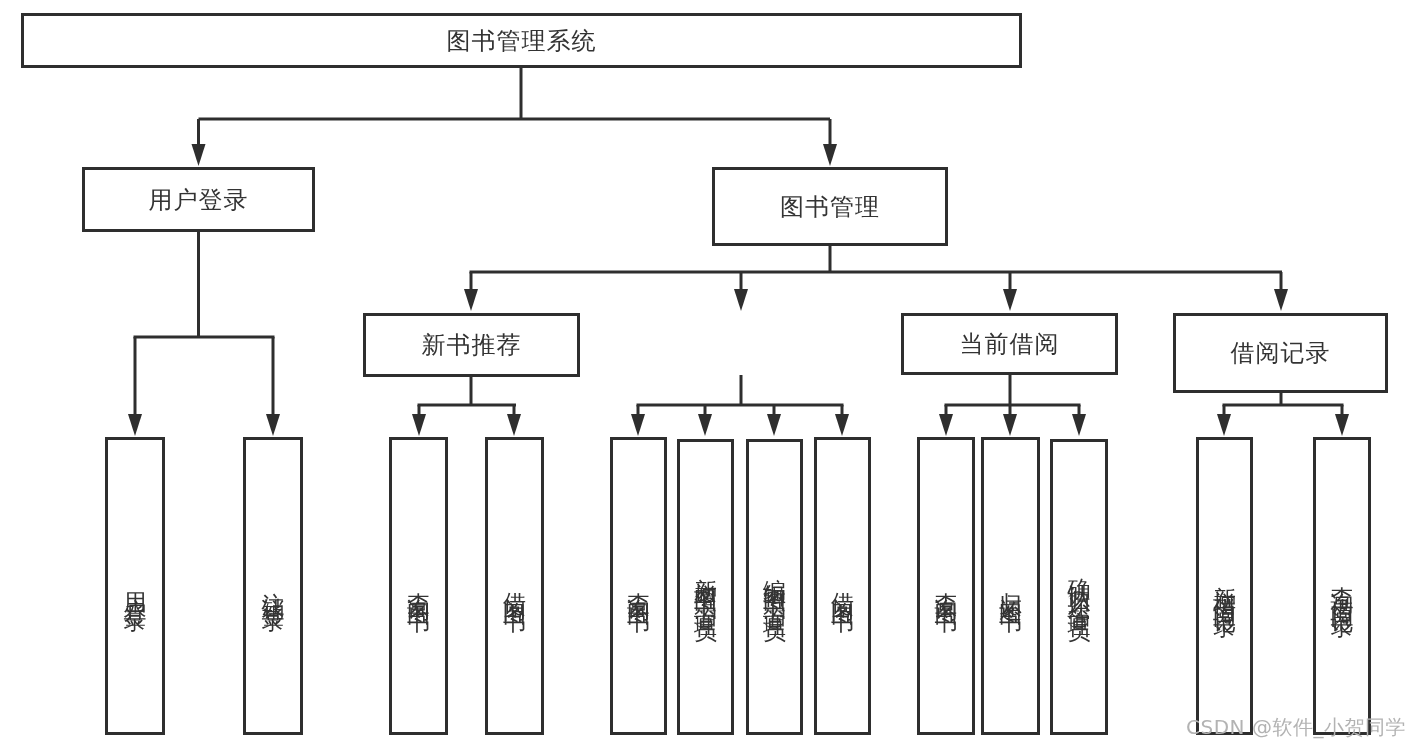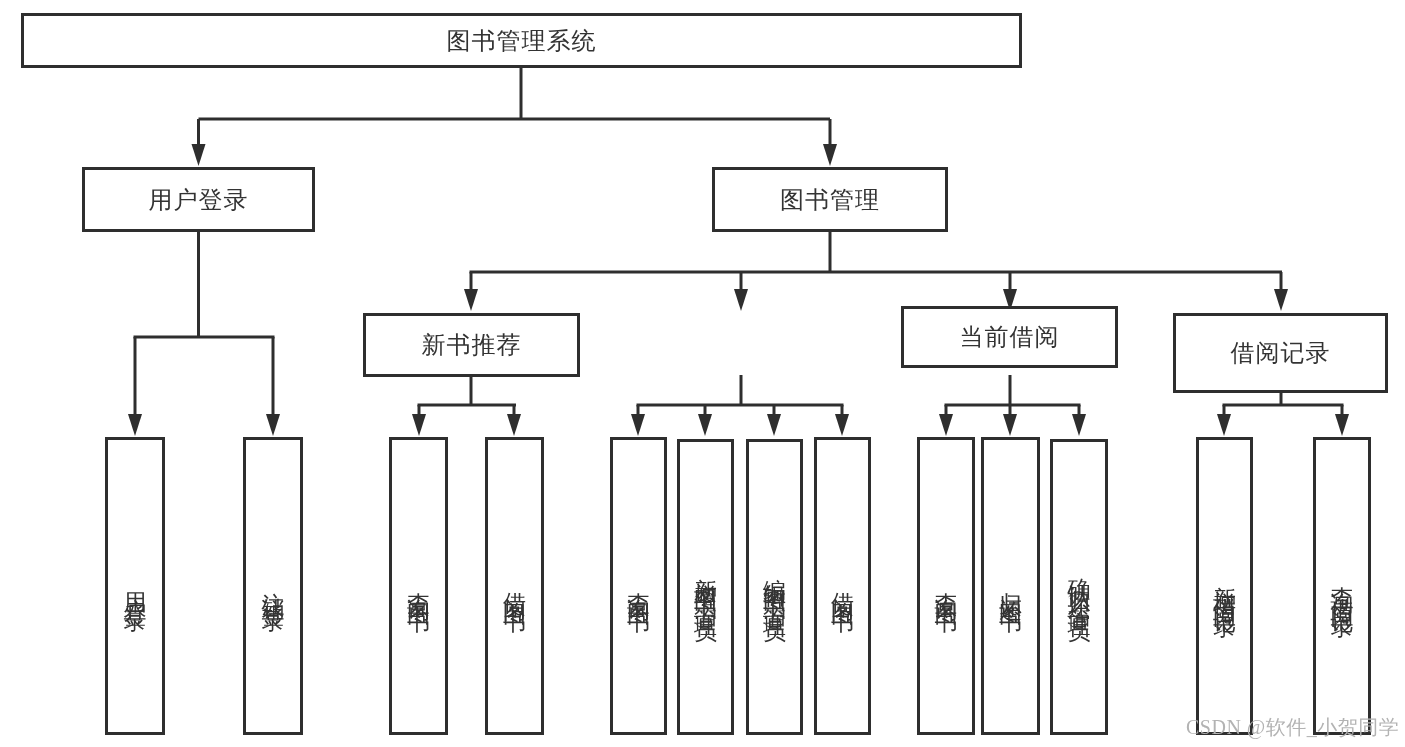--- a/index.html
+++ b/index.html
@@ -6,21 +6,20 @@
     --line:#2e2e2e;
     --text:#333333;
     --watermark:#b3b3b3;
     --background:#ffffff;
   }
   html,body{margin:0;padding:0;background:var(--background);}
   body{font-family:"DejaVu Sans","Liberation Sans",sans-serif;}
   .canvas{
     position:relative;width:1405px;height:747px;overflow:hidden;
     background:var(--background);
-    font-family:Liberation Serif, serif;
   }
   .connectors{position:absolute;left:0;top:0;z-index:1;pointer-events:none;}
   .connectors path{stroke:var(--line);stroke-width:3;fill:none;}
   .connectors polygon{fill:var(--line);stroke:none;}
   .node{
     position:absolute;box-sizing:border-box;z-index:2;
     background:#fff;border:3px solid var(--line);
     display:flex;align-items:center;justify-content:center;
     color:var(--text);
   }
@@ -112,28 +111,28 @@
     </g>
   </svg>
 
   <div class="node h" style="left:21px;top:13px;width:1001px;height:55px">
     <span>图书管理系统</span>
   </div>
 
   <div class="node h" style="left:82px;top:167px;width:233px;height:65px">
     <span>用户登录</span>
   </div>
-  <div class="node h" style="left:712px;top:167px;width:236px;height:65px">
+  <div class="node h" style="left:712px;top:167px;width:236px;height:79px">
     <span>图书管理</span>
   </div>
 
   <div class="node h" style="left:363px;top:313px;width:217px;height:64px">
     <span>新书推荐</span>
   </div>
-  <div class="node h" style="left:901px;top:306px;width:217px;height:62px">
+  <div class="node h" style="left:901px;top:313px;width:217px;height:62px">
     <span>当前借阅</span>
   </div>
   <div class="node h" style="left:1173px;top:313px;width:215px;height:80px">
     <span>借阅记录</span>
   </div>
 
   <div class="node leaf" style="left:105px;top:437px;width:60px;height:298px">
     <span>用户登录</span>
   </div>
   <div class="node leaf" style="left:243px;top:437px;width:60px;height:298px">

